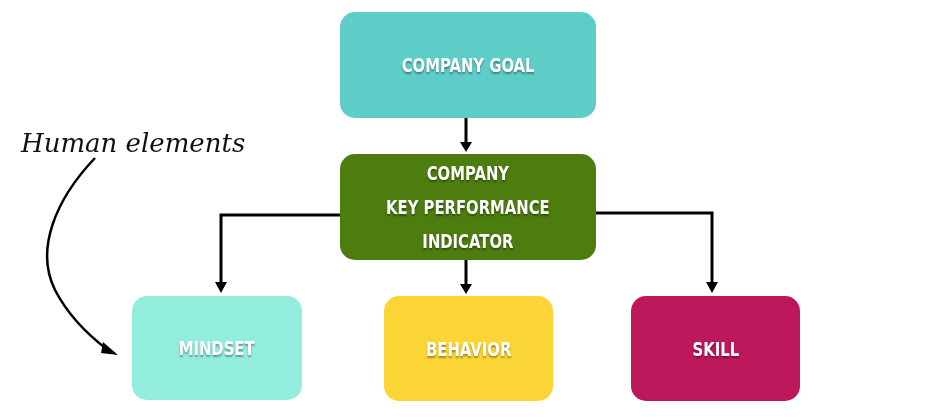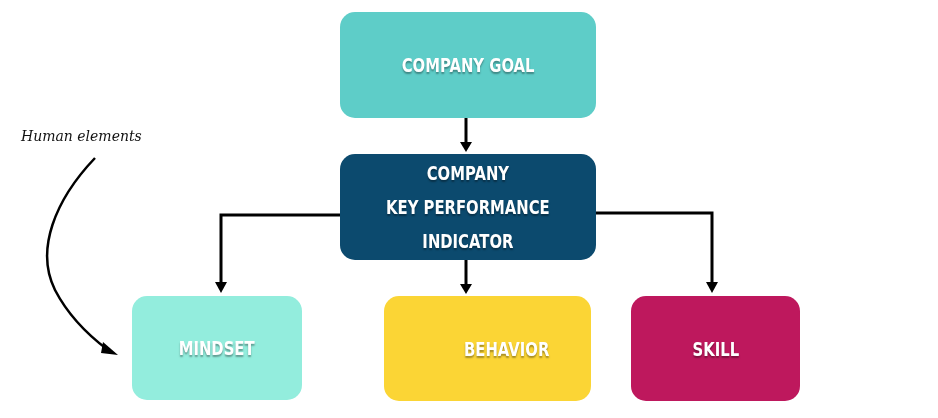--- a/index.html
+++ b/index.html
@@ -14,27 +14,27 @@
       font-size: 19px;
       letter-spacing: 0px;
       transform-origin: center;
       text-shadow: 0 2px 2px rgba(0,0,0,0.35);
       border-radius: 15px;
     }
     .box .lbl { display: inline-block; transform: scaleX(0.78); line-height: 34px; white-space: pre-line; }
     #goal { left: 340px; top: 12px; width: 256px; height: 106px; }
     #kpi { left: 340px; top: 154px; width: 256px; height: 106px; }
     #mindset { left: 132px; top: 296px; width: 170px; height: 104px; }
-    #behavior { left: 384px; top: 296px; width: 169px; height: 105px; padding-left: 38px; }
+    #behavior { left: 384px; top: 296px; width: 169px; height: 105px; }
     #skill { left: 631px; top: 296px; width: 169px; height: 105px; }
     svg.connectors { position: absolute; left: 0; top: 0; }
     .annotation {
       position: absolute; left: 21px; top: 128px;
       font-family: "DejaVu Serif", serif; font-style: italic;
-      font-size: 14px; color: #111111;
+      font-size: 26px; color: #111111;
     }
   </style>
 </head>
 <body>
 
 <svg class="connectors" width="938" height="418">
   <defs>
     <marker id="ah" markerWidth="8" markerHeight="8" refX="4" refY="4" orient="auto" markerUnits="userSpaceOnUse">
       <path d="M0,0 L8,4 L0,8 Z" fill="#000"></path>
     </marker>
@@ -52,21 +52,21 @@
   <path d="M596,213 L712,213 L712,284" stroke="#000" stroke-width="3" fill="none"></path>
   <polygon points="706,282 718,282 712,293" fill="#000"></polygon>
 
   <path d="M95,158 C55,200 35,250 55,290 C68,315 88,335 108,350" stroke="#000" stroke-width="2.5" fill="none"></path>
   <polygon points="103,342 118,355 101,353" fill="#000"></polygon>
 </svg>
 
 <div class="box" id="goal" style="background:#5ecdc8">
   <span class="lbl">COMPANY GOAL</span>
 </div>
-<div class="box" id="kpi" style="background:#0c4a6e">
+<div class="box" id="kpi" style="background:#4d7c0f">
   <span class="lbl">COMPANY
 KEY PERFORMANCE
 INDICATOR</span>
 </div>
 <div class="box" id="mindset" style="background:#93eddd">
   <span class="lbl">MINDSET</span>
 </div>
 <div class="box" id="behavior" style="background:#fbd535">
   <span class="lbl">BEHAVIOR</span>
 </div>

